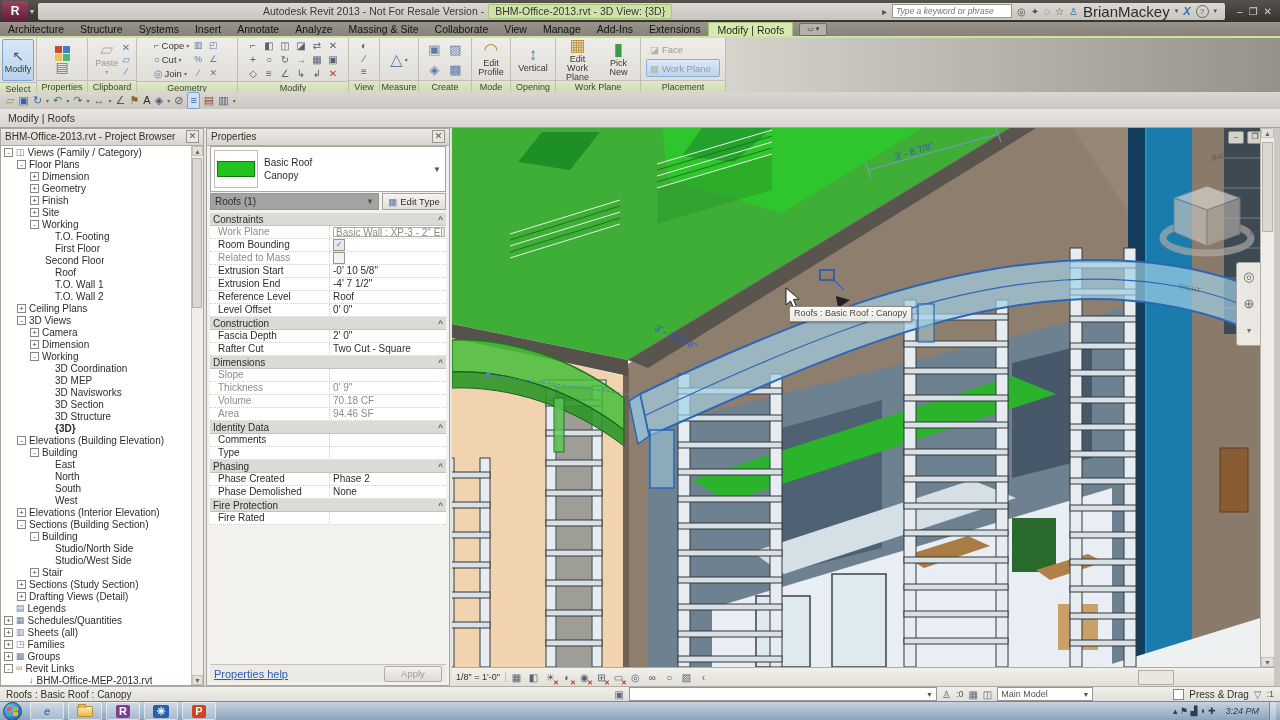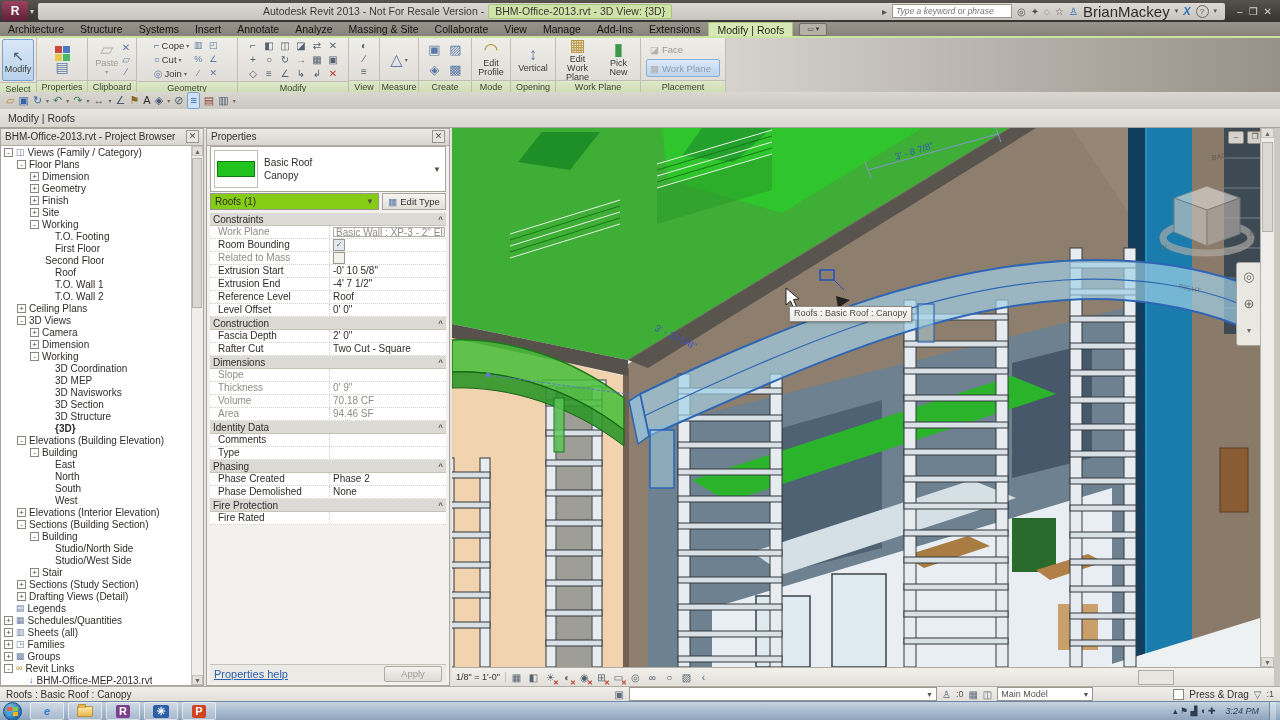--- a/index.html
+++ b/index.html
@@ -81,21 +81,21 @@
   #treescroll{position:absolute;top:17px;bottom:0;right:0;width:11px;background:#f0eeea;border-left:1px solid #c6c2ba;}
   .sarr{height:10px;font-size:7px;text-align:center;color:#6a675f;line-height:10px;background:#e3e0da;border:1px solid #c6c2ba;box-sizing:border-box;}
   #treethumb{position:absolute;top:12px;left:0;width:10px;height:150px;background:#dbd8d1;border:1px solid #b5b1a9;box-sizing:border-box;}
   
   #typesel{position:absolute;top:17px;left:3px;right:3px;height:44px;background:#fff;border:1px solid #a9a59d;display:flex;align-items:center;}
   #swatchbox{width:42px;height:36px;border:1px solid #c2beb6;margin:0 6px 0 3px;background:#fff;display:flex;align-items:center;justify-content:center;}
   #swatch{width:36px;height:14px;background:#21c31c;border:1px solid #0f7a0e;}
   #typetext{font-size:10px;color:#2e2c29;line-height:13px;}
   #typedrop{margin-left:auto;padding-right:4px;font-size:8px;color:#55524c;}
   #filterrow{position:absolute;top:64px;left:3px;right:3px;height:17px;display:flex;gap:3px;}
-  #filtersel{flex:1;background:#84cc16;border:1px solid #9a968e;font-size:10px;line-height:15px;padding:0 4px;color:#2e2c29;display:flex;}
+  #filtersel{flex:1;background:#a3a3a3;border:1px solid #9a968e;font-size:10px;line-height:15px;padding:0 4px;color:#2e2c29;display:flex;}
   #filtersel b{margin-left:auto;font-weight:normal;font-size:8px;color:#55524c;}
   #edittype{width:62px;background:linear-gradient(#f6f4f0,#e2dfd9);border:1px solid #a9a59d;font-size:9.5px;color:#33312d;display:flex;align-items:center;justify-content:center;gap:3px;}
   #prows{position:absolute;top:84px;left:3px;right:3px;}
   .phead{height:12px;background:#dcdad4;border-bottom:1px solid #c6c2ba;font-size:10px;color:#2e2c29;display:flex;align-items:center;padding:0 3px;}
   .phead .chev{margin-left:auto;font-size:8px;color:#55524c;font-weight:bold;}
   .prow{height:12px;display:flex;border-bottom:1px dotted #d4d1ca;background:#fff;font-size:10px;}
   .plbl{width:120px;padding-left:8px;color:#2e2c29;border-right:1px dotted #d4d1ca;line-height:12px;white-space:nowrap;overflow:hidden;box-sizing:border-box;}
   .pval{flex:1;padding-left:3px;line-height:12px;color:#2e2c29;white-space:nowrap;overflow:hidden;display:flex;align-items:center;}
   .pgray .plbl,.pgray .pval{color:#8f8c86;}
   .vbox{border:1px solid #b0aca4;background:#fff;height:10px;line-height:10px;padding:0 2px;max-width:112px;overflow:hidden;white-space:nowrap;box-sizing:border-box;}

